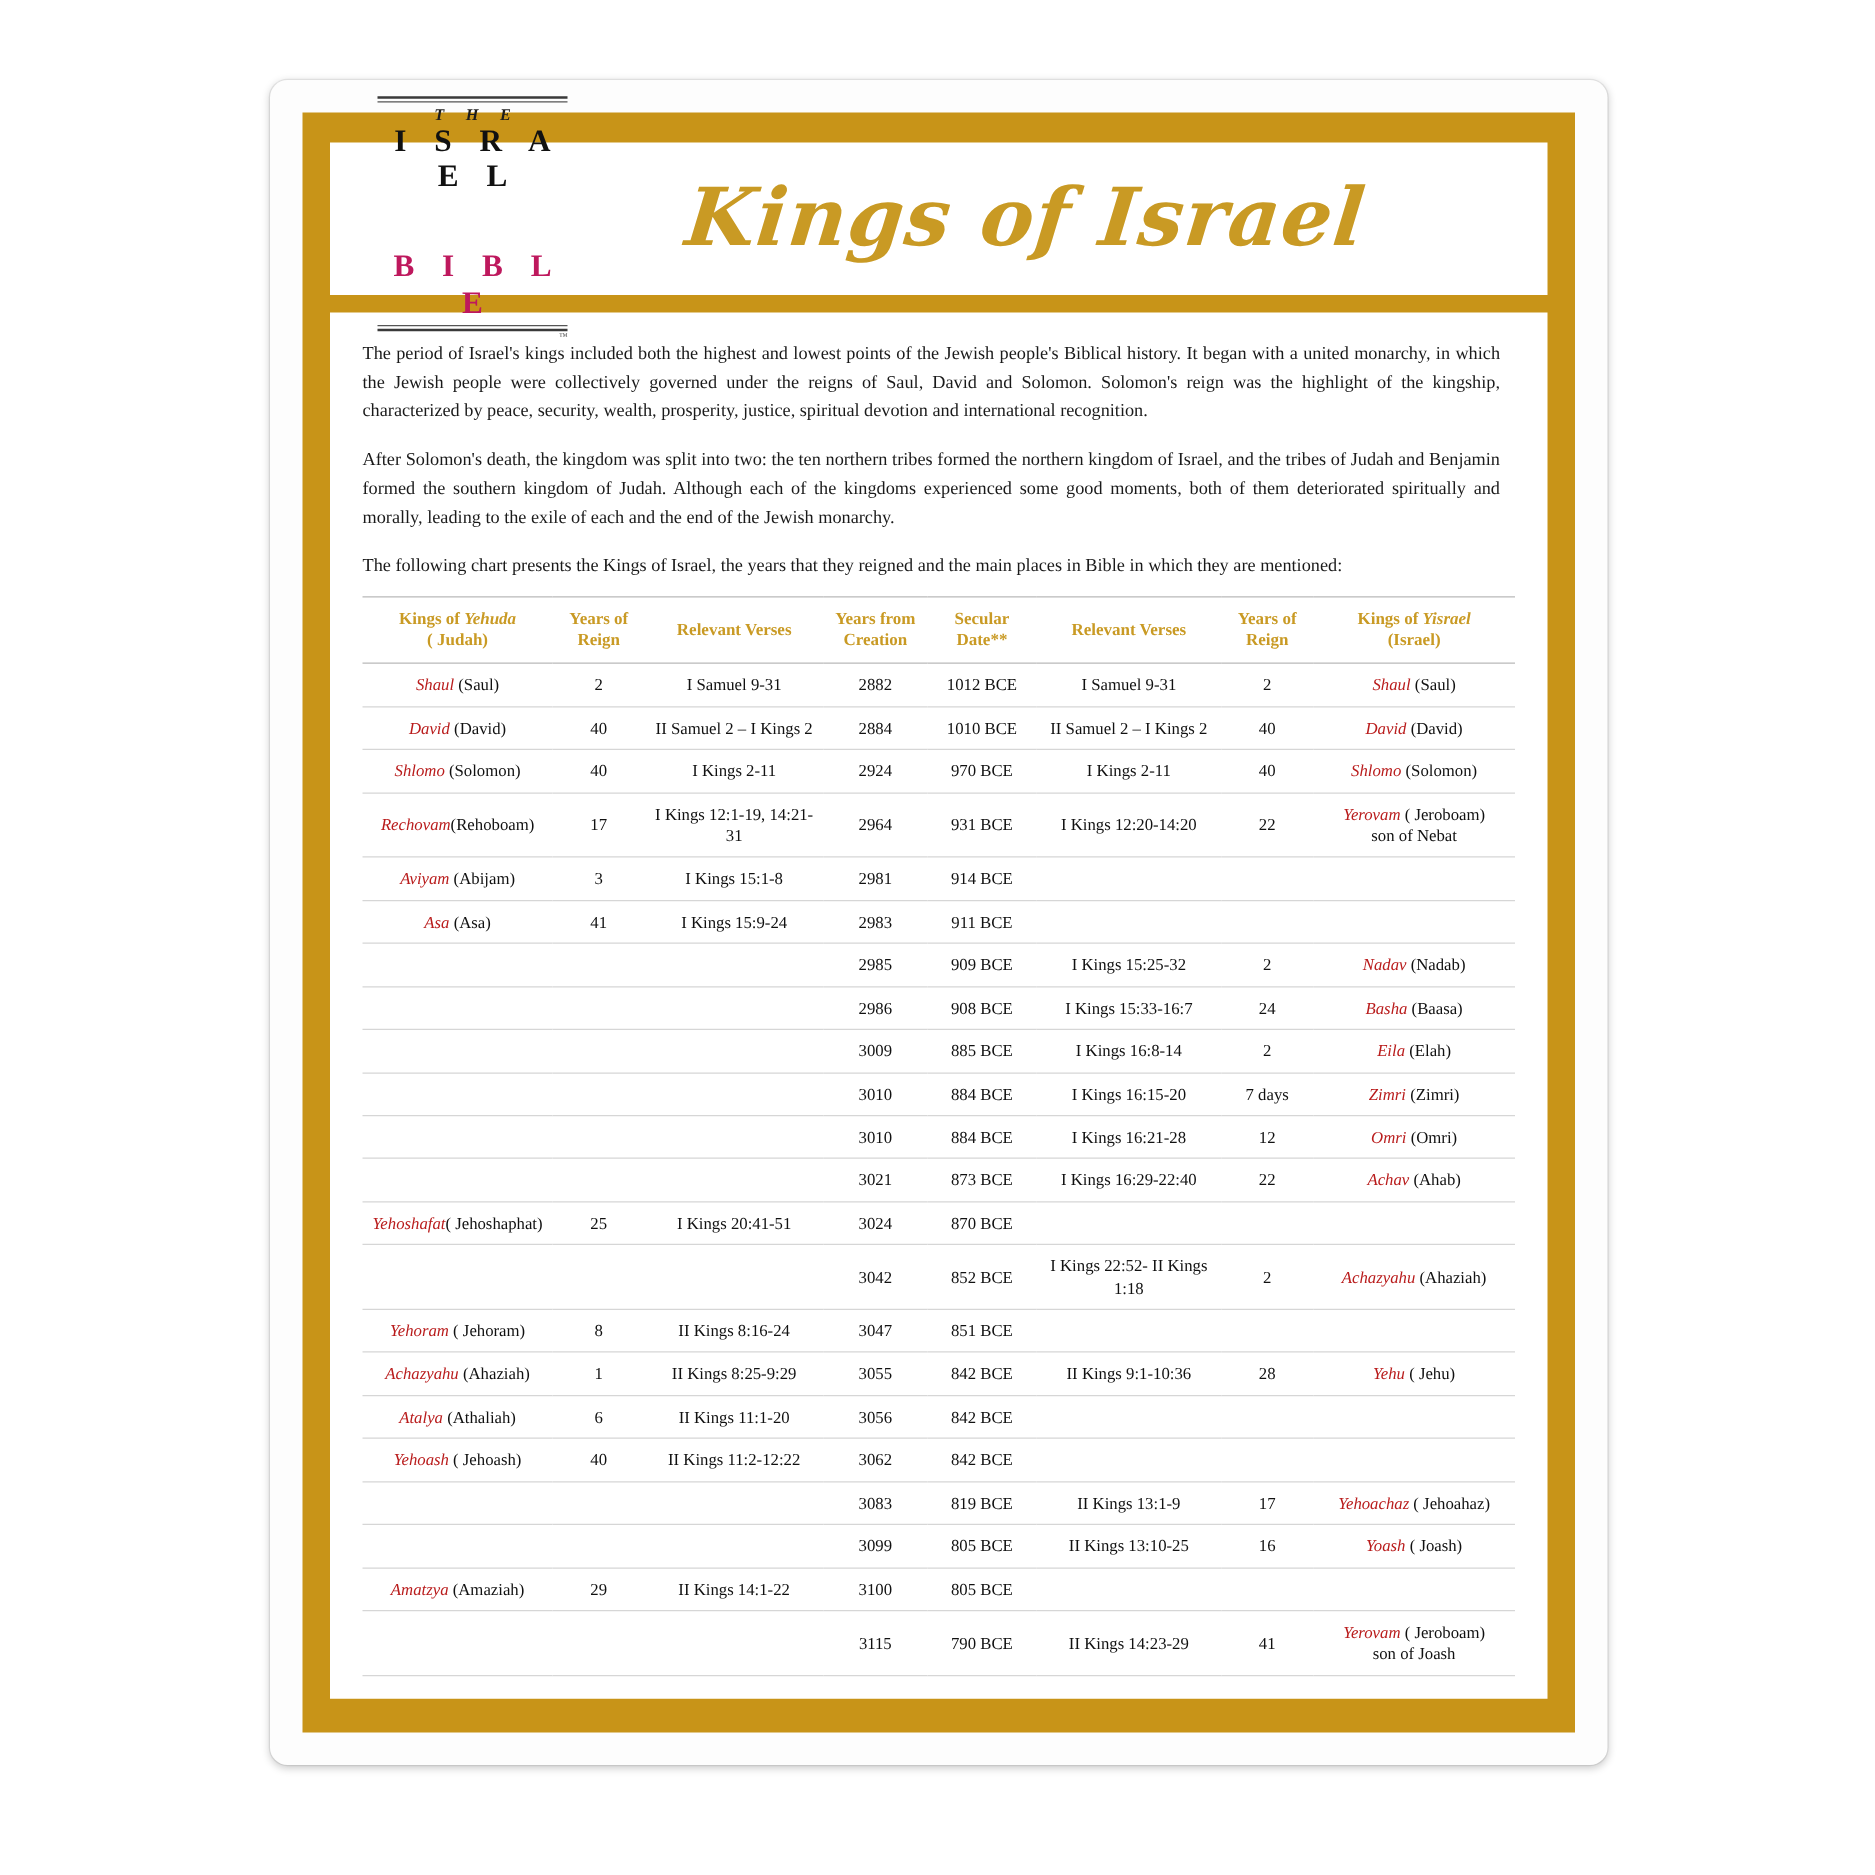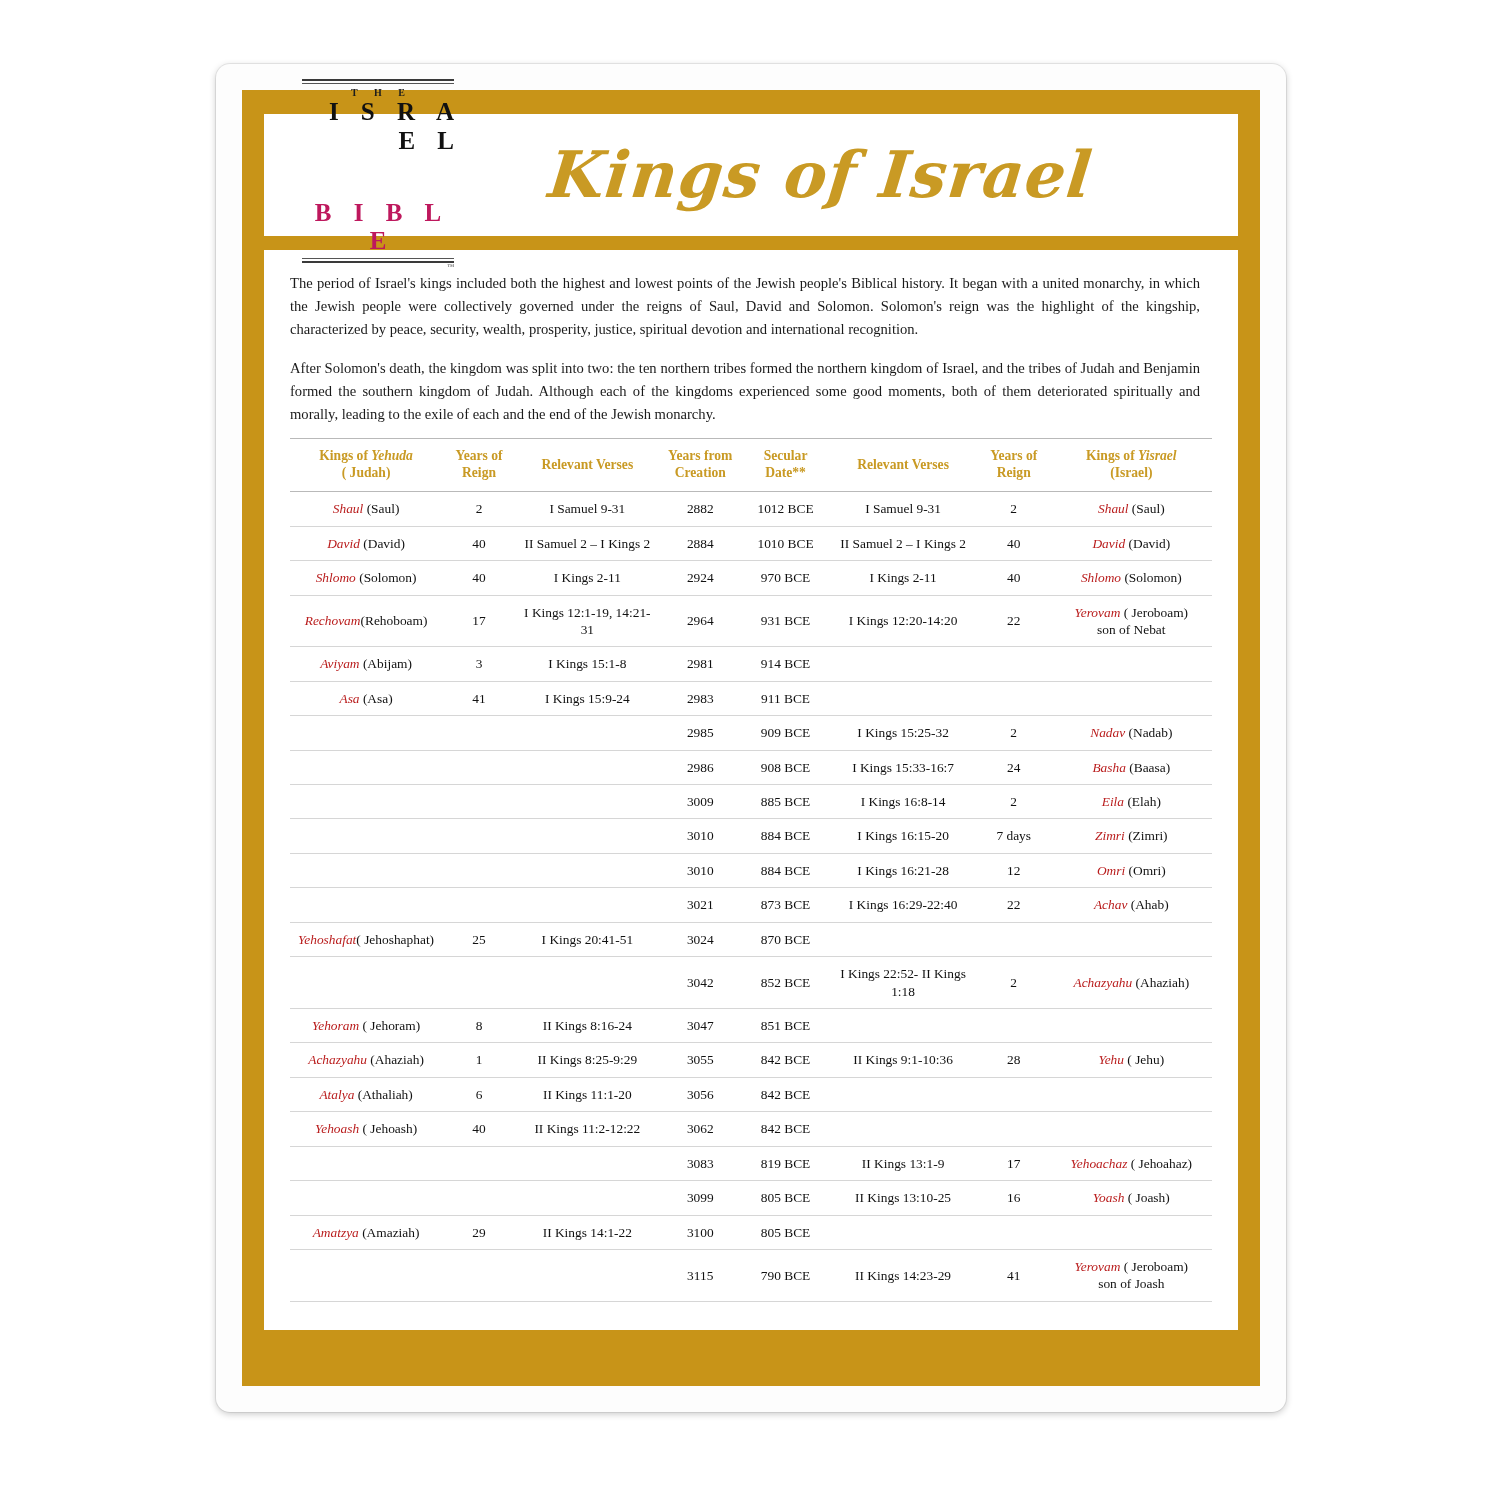--- a/index.html
+++ b/index.html
@@ -57,35 +57,35 @@
     box-sizing: border-box;
   }
   .logo-rule {
     height: 2px;
     background: #3a3a3a;
     margin: 0 auto;
     width: 152px;
   }
   .logo-rule.thin { height: 1px; background: #555; }
   #logo-the {
-    font-size: 10px;
+    font-size: 13px;
     letter-spacing: 7px;
     color: #1c1c1c;
     font-weight: 700;
     padding: 3px 0 0 7px;
     line-height: 1.1;
+    font-style: italic;
   }
   #logo-israel {
     font-size: 25px;
     letter-spacing: 8px;
     color: #111;
     font-weight: 700;
     padding-left: 8px;
     line-height: 1.15;
-    text-align: right;
   }
   #logo-bible {
     font-size: 25px;
     letter-spacing: 8px;
     color: #be185d;
     font-weight: 700;
     padding-left: 8px;
     line-height: 1.15;
     padding-bottom: 2px;
     margin-top: 43px;
@@ -197,20 +197,21 @@
       </div>
       <div id="title-block">
         <span id="doc-title">Kings of Israel</span>
       </div>
     </div>
 
     <div id="body-panel">
 
       <p class="intro">The period of Israel's kings included both the highest and lowest points of the Jewish people's Biblical history. It began with a united monarchy, in which the Jewish people were collectively governed under the reigns of Saul, David and Solomon. Solomon's reign was the highlight of the kingship, characterized by peace, security, wealth, prosperity, justice, spiritual devotion and international recognition.</p>
       <p class="intro">After Solomon's death, the kingdom was split into two: the ten northern tribes formed the northern kingdom of Israel, and the tribes of Judah and Benjamin formed the southern kingdom of Judah. Although each of the kingdoms experienced some good moments, both of them deteriorated spiritually and morally, leading to the exile of each and the end of the Jewish monarchy.</p>
+      <p class="intro">The following chart presents the Kings of Israel, the years that they reigned and the main places in Bible in which they are mentioned:</p>
 
       <table id="kings-table">
         <colgroup>
           <col class="c-kj">
             <col class="c-yj">
             <col class="c-vj">
             <col class="c-yc">
           <col class="c-sd">
             <col class="c-vi">
             <col class="c-yi">

